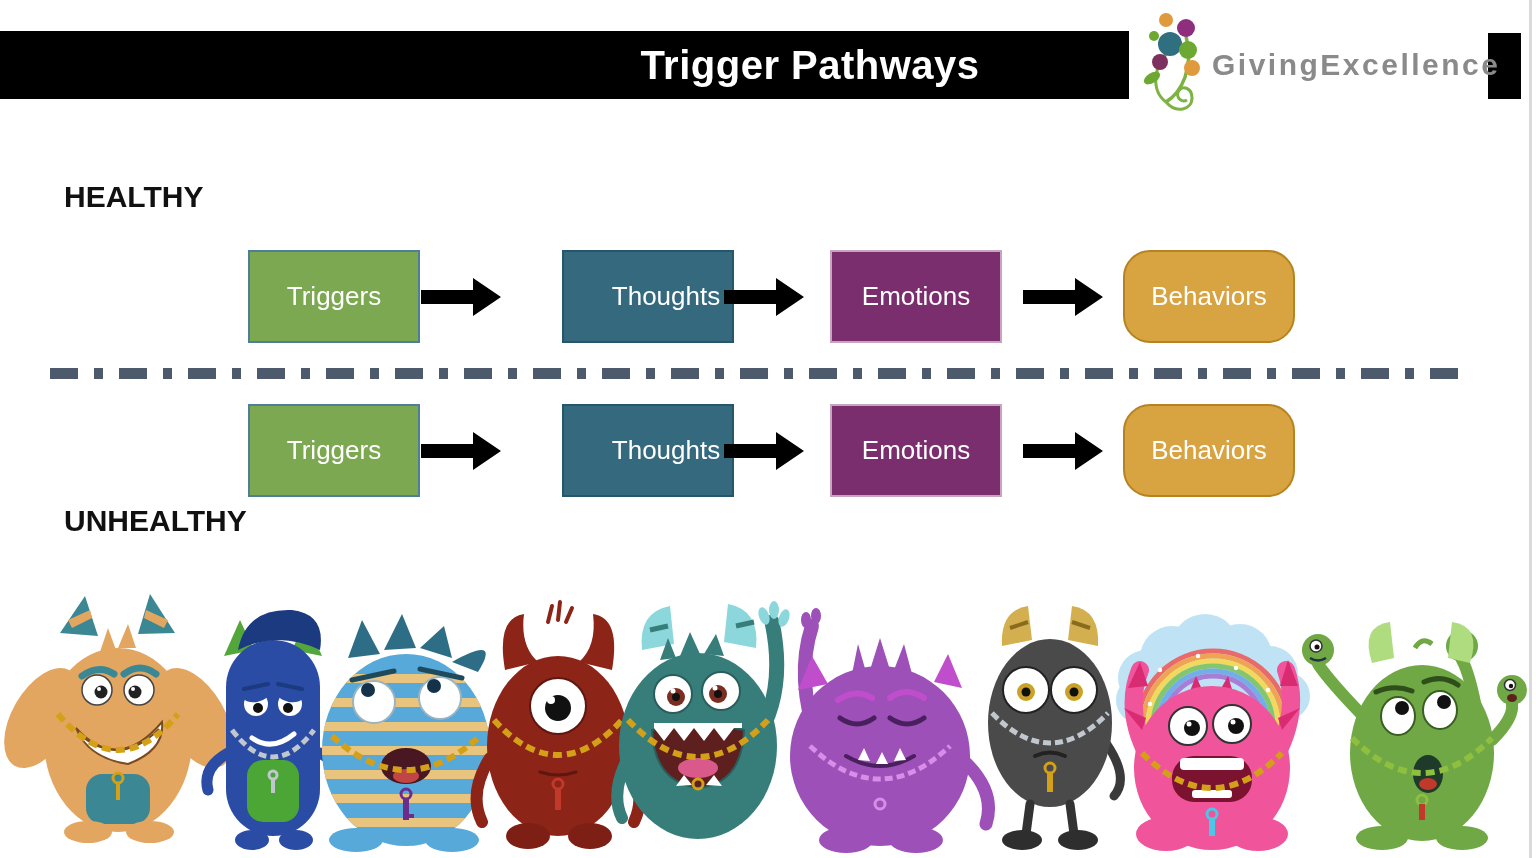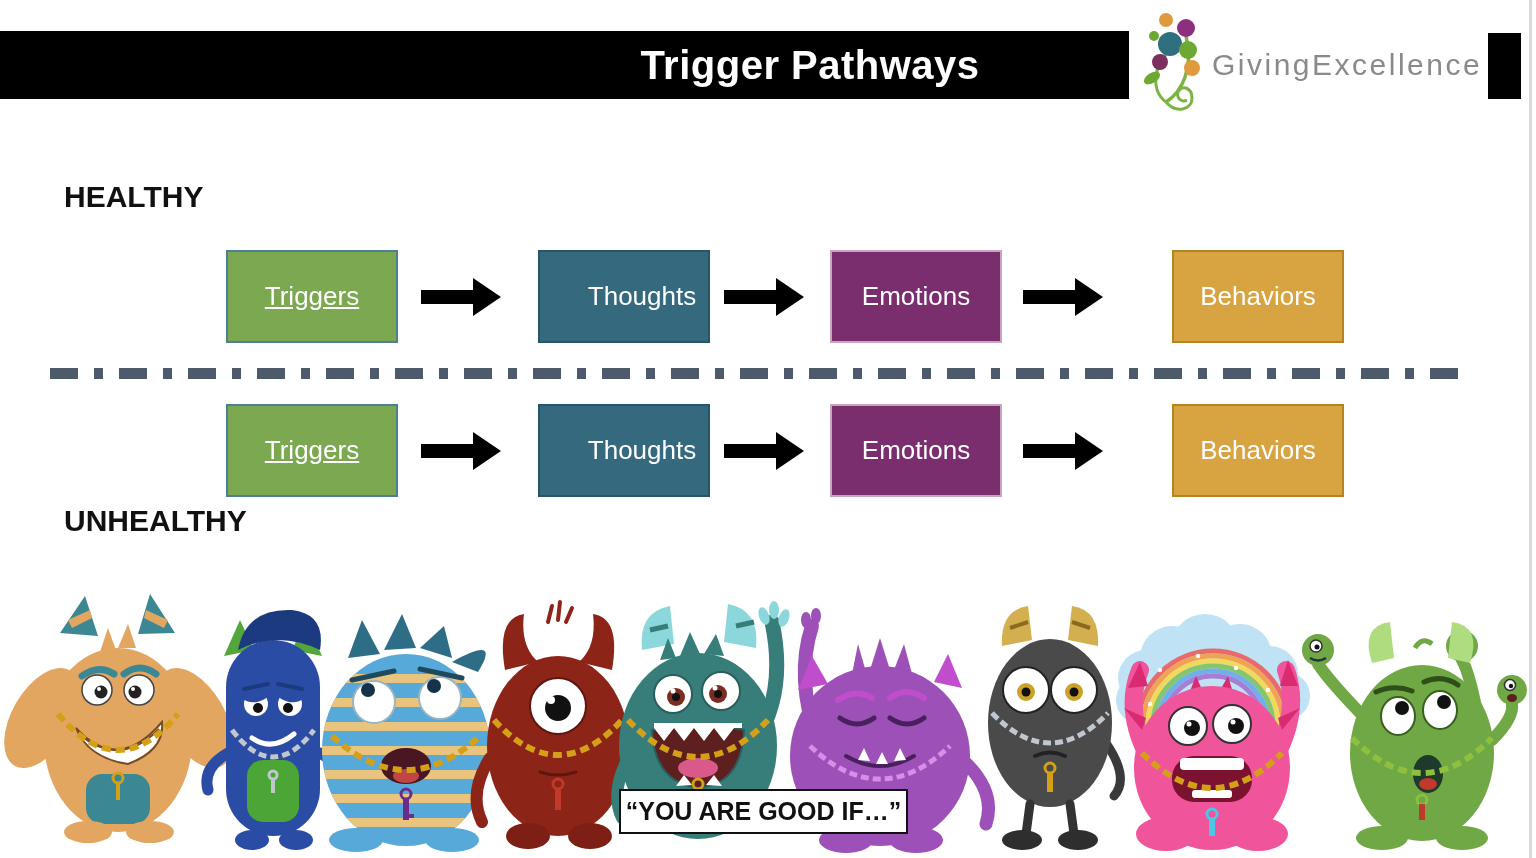--- a/index.html
+++ b/index.html
@@ -8,35 +8,35 @@
     background:#fff;font-family:"Liberation Sans",sans-serif;
   }
   .abs{position:absolute;}
   
   #title-bar{left:0;top:31px;width:1129px;height:68px;background:var(--title-bar);}
   #title-nub{left:1488px;top:33px;width:33px;height:66px;background:var(--title-bar);}
   #slide-title{left:0;top:31px;width:1536px;height:68px;line-height:68px;text-align:center;
     color:var(--title-text);font-size:40px;font-weight:600;letter-spacing:.5px;padding-left:42px;}
   #logo-icon{left:1136px;top:6px;}
   #logo-text{left:1212px;top:31px;height:68px;display:flex;align-items:center;
-    color:var(--logo-text);font-size:30px;font-weight:400;letter-spacing:2.5px;}
+    color:var(--logo-text);font-size:30px;font-weight:700;letter-spacing:2.5px;}
   #edge-line{left:1529px;top:0;width:3px;height:858px;background:#dadada;}
   
   .section-label{color:var(--label-text);font-size:30px;font-weight:700;}
   #healthy-label{left:64px;top:180px;}
   #unhealthy-label{left:64px;top:504px;}
   
   .pbox{width:172px;height:93px;display:flex;align-items:center;justify-content:center;
     color:var(--box-text);font-size:26px;font-weight:400;box-sizing:border-box;}
   .b-triggers{background:var(--triggers-fill);border:2px solid var(--triggers-border);}
   .b-thoughts{background:var(--thoughts-fill);border:2px solid var(--thoughts-border);}
   .b-emotions{background:var(--emotions-fill);border:2px solid var(--emotions-border);text-align:right;}
   .b-behaviors{background:var(--behaviors-fill);border:2px solid var(--behaviors-border);}
   .row1{top:250px;} .row2{top:404px;}
-  .c1{left:226px;text-decoration:underline;} .c2{left:538px;padding-left:36px;} .c3{left:830px;} .c4{left:1172px;}
+  .c1{left:248px;} .c2{left:562px;padding-left:36px;} .c3{left:830px;} .c4{left:1123px;border-radius:27px;}
   .arrow{width:80px;height:44px;}
   .arrow polygon{fill:var(--arrow);}
   .ar1{top:275px;} .ar2{top:429px;}
   .ax1{left:421px;} .ax2{left:724px;} .ax3{left:1023px;}
   
   #divider{left:50px;top:368px;width:1412px;height:11px;
     background:repeating-linear-gradient(90deg,
       var(--divider) 0 28px, transparent 28px 44px,
       var(--divider) 44px 53px, transparent 53px 69px);}
   
@@ -374,17 +374,14 @@
       <ellipse cx="1428" cy="196" rx="15" ry="19" fill="#1e3a2a"></ellipse>
       <ellipse cx="1428" cy="206" rx="9" ry="6" fill="#c0392b"></ellipse>
       <path d="M1352,160 Q1422,230 1492,160" stroke="#8fbf3f" stroke-width="6" stroke-dasharray="9 5" fill="none"></path>
       <circle cx="1422" cy="222" r="5" fill="none" stroke="#8fbf3f" stroke-width="3"></circle>
       <rect x="1419" y="226" width="6" height="16" fill="#c0392b"></rect>
       <ellipse cx="1382" cy="260" rx="26" ry="12" fill="var(--m9-body)"></ellipse>
       <ellipse cx="1462" cy="260" rx="26" ry="12" fill="var(--m9-body)"></ellipse>
     </g>
   </svg>
 
-  <div class="abs" id="caption-box">
-    <span>“YOU ARE GOOD IF…”</span>
-  </div>
 
 </div>
 
 </body></html>

